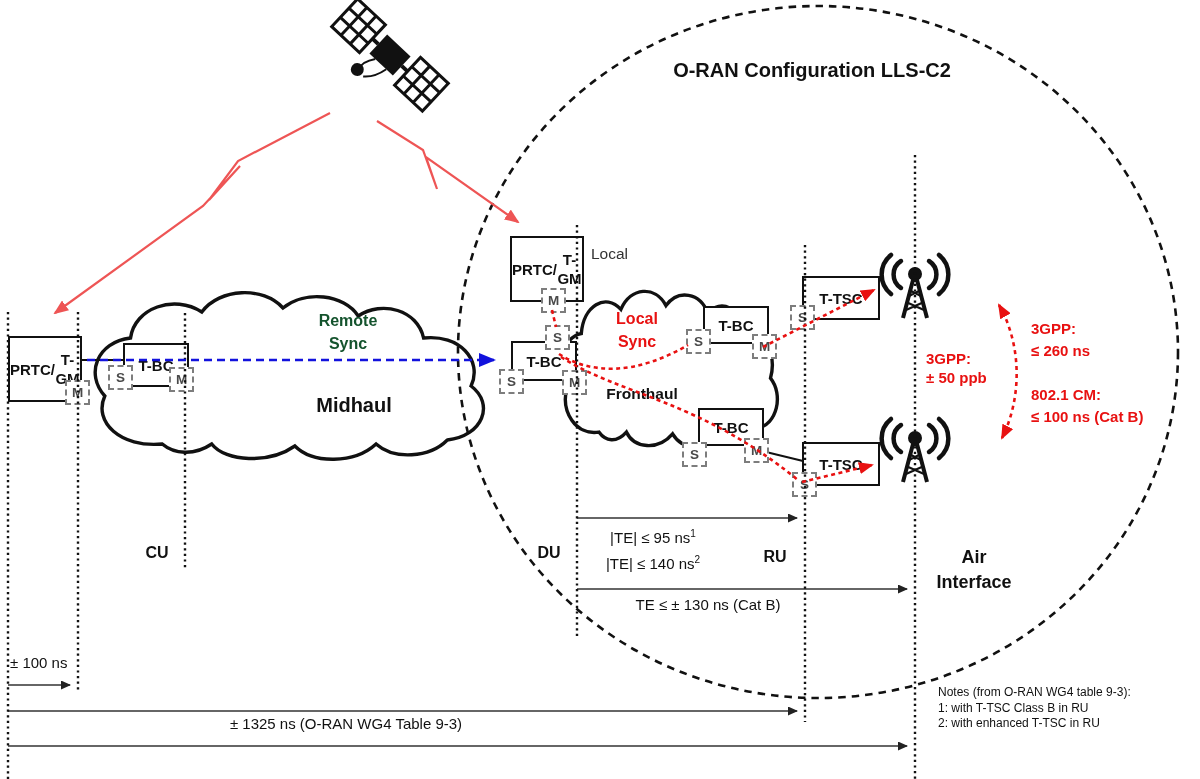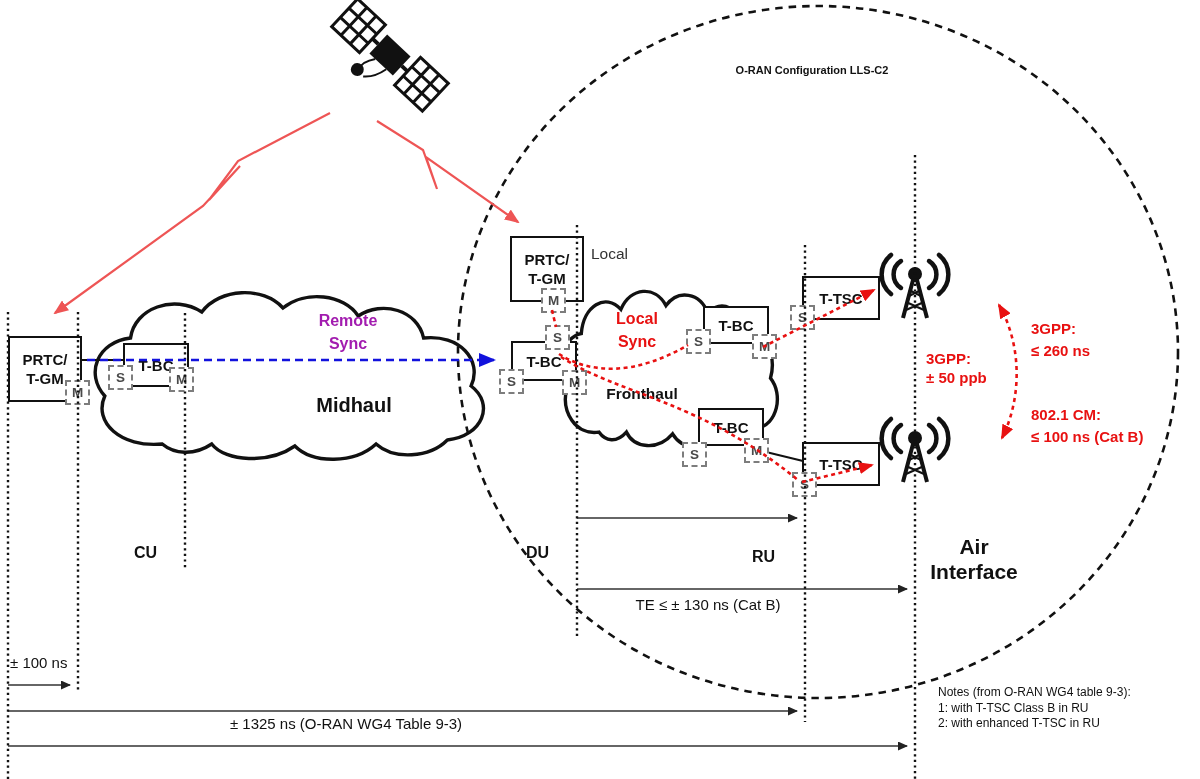--- a/index.html
+++ b/index.html
@@ -1,30 +1,30 @@
 <!DOCTYPE html>
 <html><head>
 <meta charset="utf-8">
 <style>
   html,body{margin:0;padding:0;background:#fff;}
   #canvas{position:relative;width:1200px;height:779px;background:#fff;overflow:hidden;
           font-family:"Liberation Sans",sans-serif;}
   svg{position:absolute;left:0;top:0;}
   #svg-base{z-index:1;}
   .box{position:absolute;z-index:3;background:#fff;border:2.5px solid #111;color:#111;
-       display:flex;flex-direction:column;align-items:center;justify-content:center;
+       display:flex;flex-direction:row;align-items:center;justify-content:center;
        font-weight:bold;font-size:15px;line-height:19px;text-align:center;}
   .port{position:absolute;z-index:4;width:21px;height:21px;border:2px dashed #7d7d7d;background:#fff;
         color:#4a4a4a;font-weight:bold;font-size:13.5px;display:flex;align-items:center;justify-content:center;}
   .lbl{position:absolute;z-index:4;color:#111;white-space:nowrap;font-size:15px;}
   .center{text-align:center;white-space:normal;}
   .bold{font-weight:bold;}
   .red{color:#e81111;}
-  .blue{color:#a21caf;}
-  .right{text-align:left;}
+  .blue{color:#14532d;}
+  .right{text-align:center;}
   #svg-top{z-index:5;pointer-events:none;}
   sup{font-size:10px;}
 </style>
 </head>
 <body>
 
 <div id="canvas">
 
   <svg id="svg-base" width="1200" height="779" viewBox="0 0 1200 779">
     <defs>
@@ -126,59 +126,63 @@
   <div class="port" style="left:545px;top:325px;">S</div>
   <div class="port" style="left:499px;top:369px;">S</div>
   <div class="port" style="left:562px;top:370px;">M</div>
   <div class="port" style="left:686px;top:329px;">S</div>
   <div class="port" style="left:752px;top:334px;">M</div>
   <div class="port" style="left:790px;top:305px;">S</div>
   <div class="port" style="left:682px;top:442px;">S</div>
   <div class="port" style="left:744px;top:438px;">M</div>
   <div class="port" style="left:792px;top:472px;">S</div>
 
-  <div class="lbl bold center" style="left:662px;top:58px;width:300px;font-size:11px;line-height:25px;">
+  <div class="lbl bold center" style="left:662px;top:58px;width:300px;font-size:20px;line-height:25px;">
     <div>O-RAN Configuration LLS-C2</div>
   </div>
 
   <div class="lbl" style="left:591px;top:245px;font-size:15.5px;color:#333;font-weight:500;">Local</div>
 
   <div class="lbl bold blue center" style="left:302px;top:309px;width:92px;font-size:16px;line-height:23px;">
     <div>Remote</div>
     <div>Sync</div>
   </div>
   <div class="lbl bold center" style="left:274px;top:394px;width:160px;font-size:20px;">Midhaul</div>
 
   <div class="lbl bold red center" style="left:593px;top:307px;width:88px;font-size:16px;line-height:23px;">
     <div>Local</div>
     <div>Sync</div>
   </div>
   <div class="lbl bold center" style="left:562px;top:385px;width:160px;font-size:15.5px;">Fronthaul</div>
 
   <div class="lbl bold right" style="left:134px;top:544px;width:46px;font-size:16px;">CU</div>
   <div class="lbl bold right" style="left:526px;top:544px;width:46px;font-size:16px;">DU</div>
   <div class="lbl bold right" style="left:752px;top:548px;width:46px;font-size:16px;">RU</div>
-  <div class="lbl bold center" style="left:918px;top:534px;width:112px;font-size:21px;line-height:25px;">
+  <div class="lbl bold center" style="left:918px;top:545px;width:112px;font-size:18px;line-height:25px;">
     <div>Air</div>
     <div>Interface</div>
   </div>
 
   <div class="lbl bold red" style="left:926px;top:349px;font-size:15px;line-height:19px;">
     <div>3GPP:</div>
     <div>± 50 ppb</div>
   </div>
   <div class="lbl bold red" style="left:1031px;top:318px;font-size:15px;line-height:22px;">
     <div>3GPP:</div>
     <div>≤ 260 ns</div>
   </div>
-  <div class="lbl bold red" style="left:1031px;top:384px;font-size:15px;line-height:22px;margin-top:20px;">
+  <div class="lbl bold red" style="left:1031px;top:384px;font-size:15px;line-height:22px;">
     <div>802.1 CM:</div>
     <div>≤ 100 ns (Cat B)</div>
   </div>
 
+  <div class="lbl center" style="left:578px;top:523px;width:150px;line-height:22px;">
+    <div><span>|TE| ≤ 95 ns</span><sup>1</sup></div>
+    <div><span>|TE| ≤ 140 ns</span><sup>2</sup></div>
+  </div>
   <div class="lbl center" style="left:588px;top:596px;width:240px;">TE ≤ ± 130 ns (Cat B)</div>
   <div class="lbl" style="left:10px;top:654px;text-align:center;">± 100 ns</div>
   <div class="lbl center" style="left:180px;top:715px;width:332px;">± 1325 ns (O-RAN WG4 Table 9-3)</div>
 
   <div class="lbl" style="left:938px;top:685px;font-size:12px;line-height:15.5px;">
     <div>Notes (from O-RAN WG4 table 9-3):</div>
     <div>1: with T-TSC Class B in RU</div>
     <div>2: with enhanced T-TSC in RU</div>
   </div>
 

